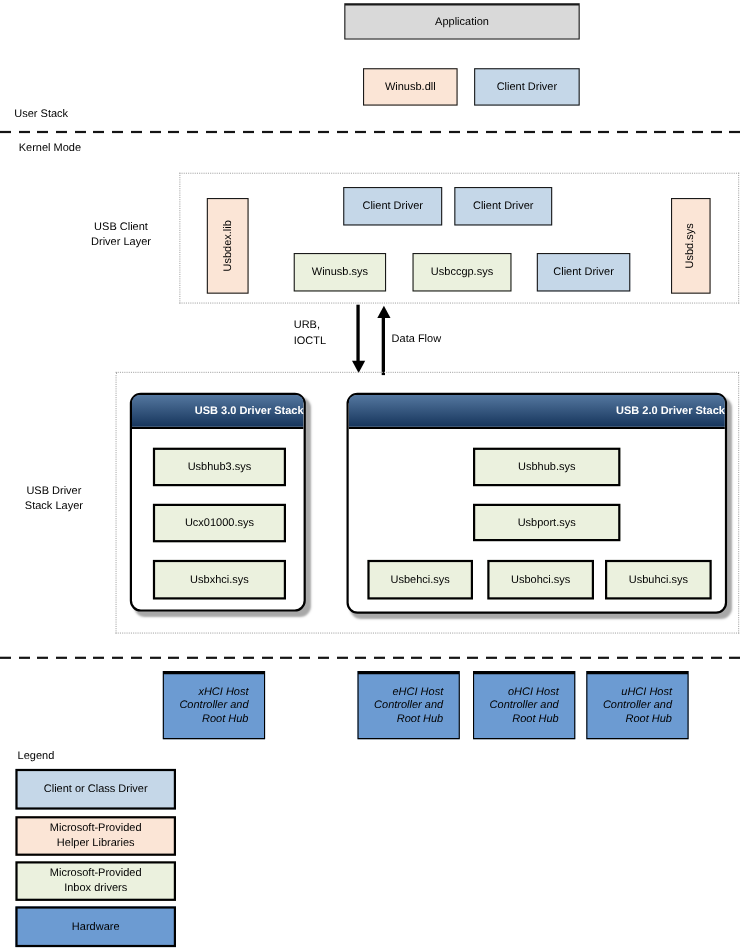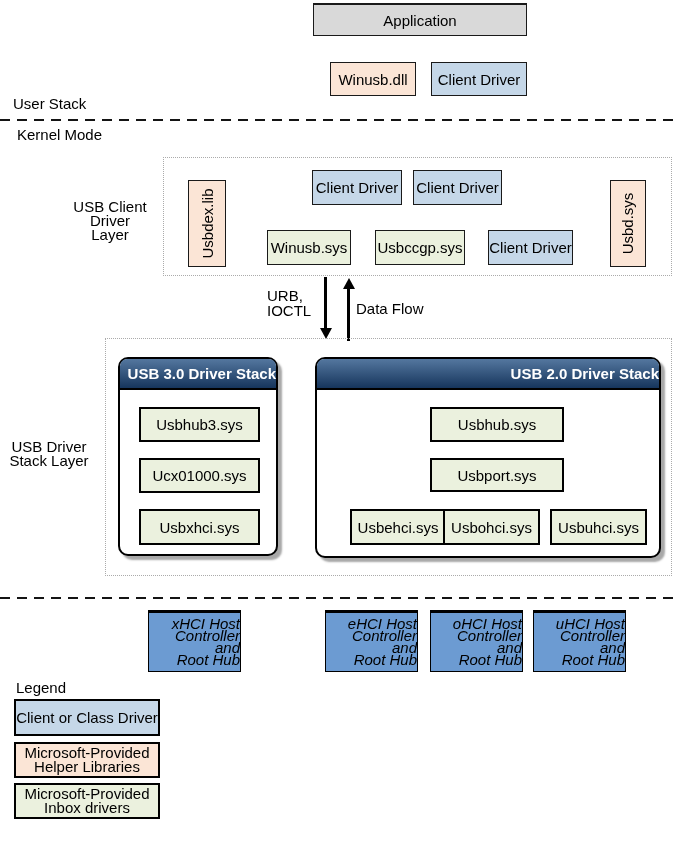--- a/index.html
+++ b/index.html
@@ -8,21 +8,21 @@
     --helper-cream:#FBE5D6;
     --inbox-green:#EBF1DE;
     --hardware-blue:#6C9BD2;
     --stack-header-top:#54779F;
     --stack-header-bottom:#16355C;
   }
   html,body{margin:0;padding:0;background:#fff;}
   .canvas{
     position:relative;width:675px;height:862px;background:#fff;
     font-family:"Liberation Sans","DejaVu Sans",sans-serif;
-    font-size:15px;color:#000;overflow:hidden;
+    font-size:10px;color:#000;overflow:hidden;
   }
   .box{
     position:absolute;display:flex;align-items:center;justify-content:center;
     text-align:center;border:1px solid #1a1a1a;box-sizing:border-box;line-height:13px;
   }
   .gray{background:var(--application-gray);border-top-width:2px;}
   .blue{background:var(--client-driver-blue);}
   .cream{background:var(--helper-cream);}
   .green{background:var(--inbox-green);}
   .hwblue{background:var(--hardware-blue);}
@@ -141,21 +141,21 @@
   <div class="stack" style="left:315px;top:357px;width:346px;height:201px;">
     <div class="stack-header">
       <span>USB 2.0 Driver Stack</span>
     </div>
     <div class="stack-item" style="left:113px;top:48px;width:134px;height:35px;">
       <span>Usbhub.sys</span>
     </div>
     <div class="stack-item" style="left:113px;top:99px;width:134px;height:34px;">
       <span>Usbport.sys</span>
     </div>
-    <div class="stack-item" style="left:17px;top:150px;width:96px;height:36px;margin-left:16px;">
+    <div class="stack-item" style="left:17px;top:150px;width:96px;height:36px;">
       <span>Usbehci.sys</span>
     </div>
     <div class="stack-item" style="left:126px;top:150px;width:97px;height:36px;">
       <span>Usbohci.sys</span>
     </div>
     <div class="stack-item" style="left:233px;top:150px;width:97px;height:36px;">
       <span>Usbuhci.sys</span>
     </div>
   </div>
 
@@ -187,14 +187,17 @@
     <span class="ml">Client or Class Driver</span>
   </div>
   <div class="legend-box cream" style="top:742px;height:36px;">
     <span class="ml">Microsoft-Provided
 Helper Libraries</span>
   </div>
   <div class="legend-box green" style="top:783px;height:36px;">
     <span class="ml">Microsoft-Provided
 Inbox drivers</span>
   </div>
+  <div class="legend-box hwblue" style="top:824px;height:37px;">
+    <span class="ml">Hardware</span>
+  </div>
 
 </div>
 
 </body></html>

